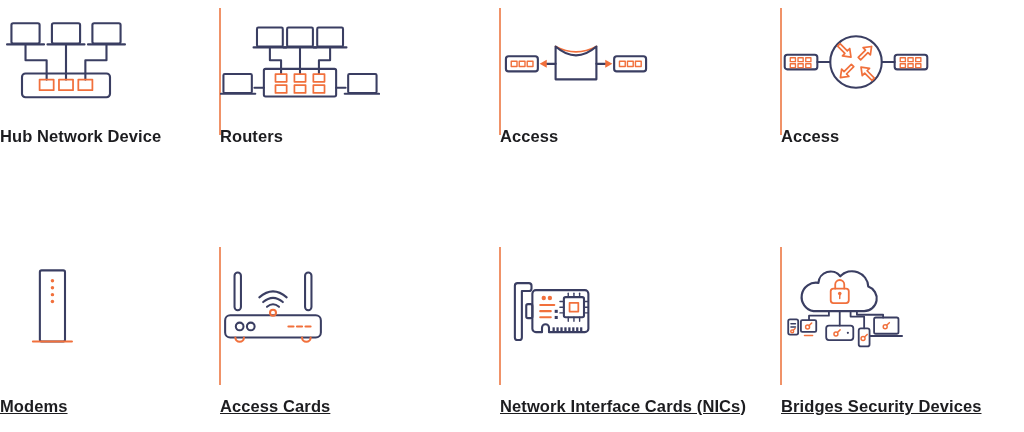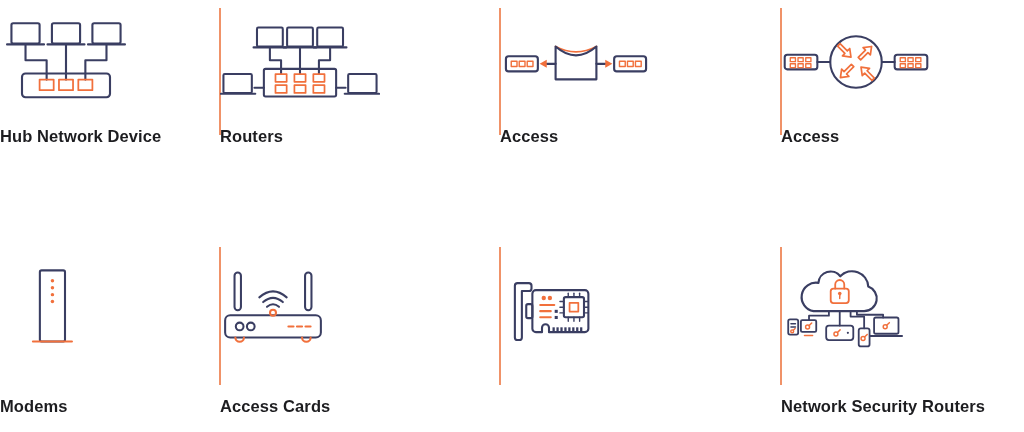--- a/index.html
+++ b/index.html
@@ -15,21 +15,21 @@
   .row2{top:216px;height:216px;}
   .cell{display:flex;flex-direction:column;align-items:flex-start;}
   .iconbox{display:flex;align-items:center;justify-content:center;}
   .row1 .iconbox{height:104px;margin-top:10px;}
   .row2 .iconbox{height:108px;margin-top:38px;}
   .label{
     font-size:16.5px;font-weight:700;color:var(--text,#1d1d20);
     letter-spacing:.1px;white-space:nowrap;line-height:20px;
   }
   .row1 .label{margin-top:12px;}
-  .row2 .label{margin-top:34px;}
+  .row2 .label{margin-top:34px;text-decoration:underline;}
   .divider{position:absolute;width:1.5px;background:var(--divider,#f09268);}
   .d-r1{top:8px;height:127px;}
   .d-r2{top:247px;height:138px;}
   
   .ic .n{stroke:var(--navy,#3a3e62);fill:none;stroke-width:2.4;stroke-linecap:round;stroke-linejoin:round;}
   .ic .o{stroke:var(--orange,#f1703c);fill:none;stroke-width:2.4;stroke-linecap:round;stroke-linejoin:round;}
   .ic .nf{fill:var(--navy,#3a3e62);stroke:none;}
   .ic .of{fill:var(--orange,#f1703c);stroke:none;}
   .ic .t2{stroke-width:2;}
   .ic .t16{stroke-width:1.6;}
@@ -255,20 +255,21 @@
             <rect x="64.5" y="66.5" width="2.6" height="5.5"></rect>
             <rect x="69" y="66.5" width="2.6" height="5.5"></rect>
             <rect x="73.5" y="66.5" width="2.6" height="5.5"></rect>
             <rect x="78" y="66.5" width="2.6" height="5.5"></rect>
             <rect x="82.5" y="66.5" width="2.6" height="5.5"></rect>
             <rect x="87" y="66.5" width="2.6" height="5.5"></rect>
             <rect x="91.5" y="66.5" width="2.6" height="5.5"></rect>
           </g>
         </svg>
       </div>
+      <div class="label">Network Interface Cards (NICs)</div>
     </div>
 
     <div class="cell">
       <div class="iconbox">
         <svg class="ic" width="122" height="88" viewBox="0 0 135 97">
           <g class="n t2">
             <path d="M65,52 V68"></path>
             <path d="M53,52 V57 H31 V62"></path>
             <path d="M77,52 V58 H92 V71"></path>
             <path d="M84,52 V56 H113 V59"></path>
@@ -301,16 +302,16 @@
               <path d="M62.4,75.7 L65.4,72.7"></path>
             <circle cx="90.8" cy="82.3" r="2.2"></circle>
               <path d="M92.4,80.7 L95.4,77.7"></path>
             <circle cx="115.3" cy="69.3" r="2.2"></circle>
               <path d="M116.9,67.7 L119.9,64.7"></path>
             <circle cx="12.4" cy="74.3" r="1.6"></circle>
               <path d="M13.6,73.1 L15.6,71.1"></path>
           </g>
         </svg>
       </div>
-      <div class="label">Network Security Routers</div>
+      <div class="label">Bridges Security Devices</div>
     </div>
   </div>
 </div>
 
 </body></html>

